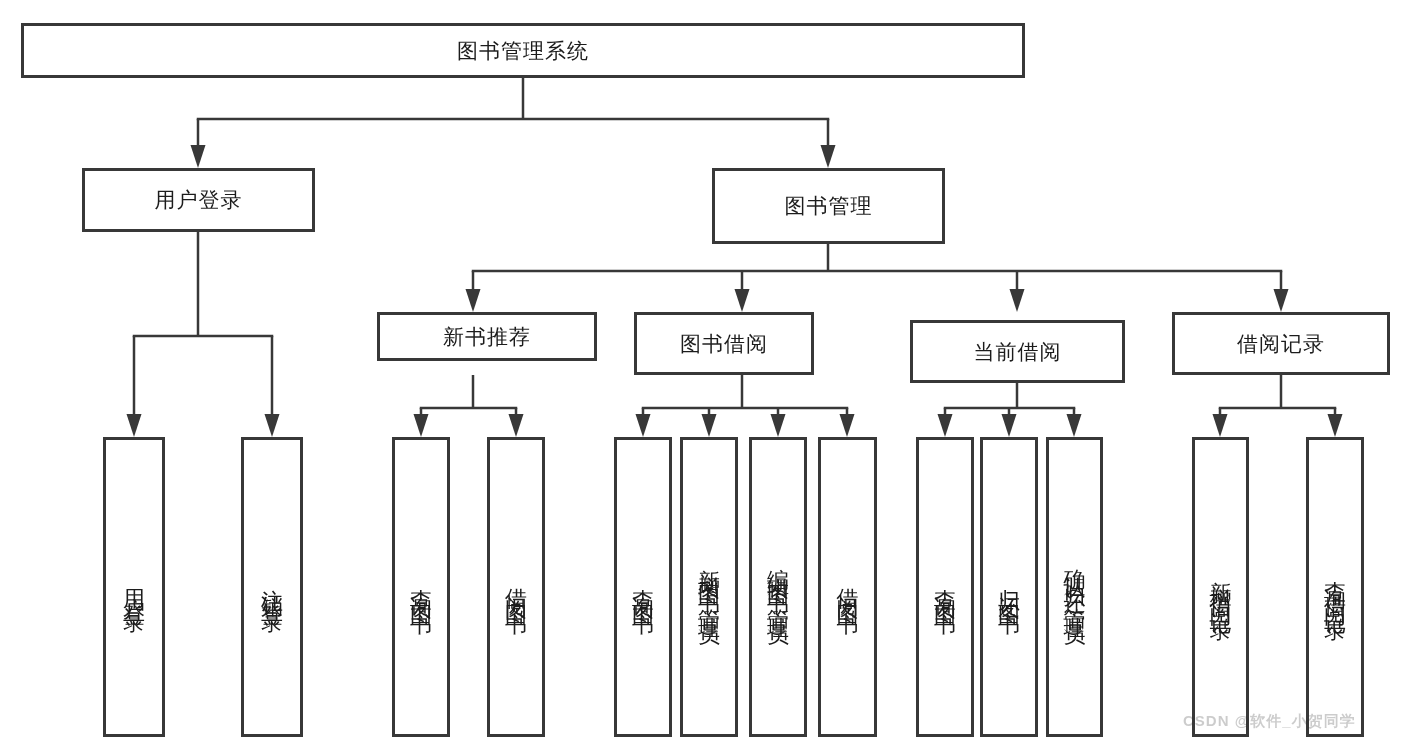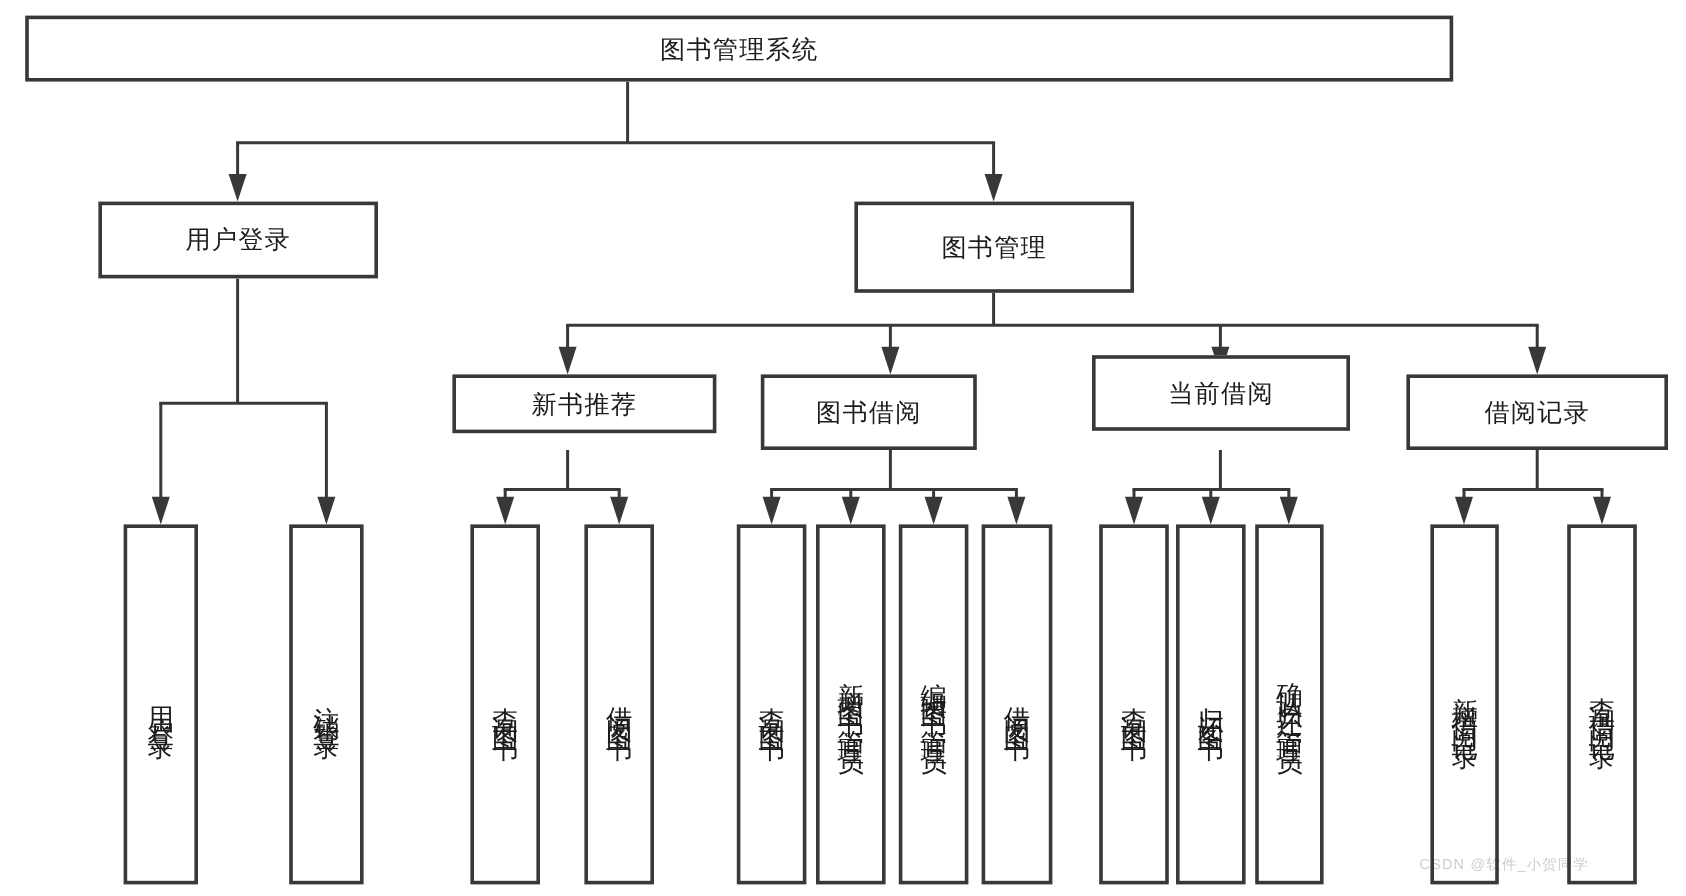--- a/index.html
+++ b/index.html
@@ -12,22 +12,22 @@
     position:absolute;box-sizing:border-box;background:#ffffff;
     border:3px solid #383838;color:#1c1c1c;
     display:flex;align-items:center;justify-content:center;
   }
   .h{font-size:21px;letter-spacing:1px;white-space:nowrap;}
   .v{
     writing-mode:vertical-rl;text-orientation:mixed;
     font-size:22px;letter-spacing:8px;line-height:1;
   }
   .watermark{
-    position:absolute;font-size:12px;letter-spacing:1px;white-space:nowrap;
-    color:rgba(50,50,50,0.25);z-index:5;
+    position:absolute;font-size:15px;letter-spacing:1px;white-space:nowrap;
+    color:rgba(50,50,50,0.25);z-index:5;font-weight:bold;
   }
 </style>
 </head>
 <body>
 
 <div id="stage">
 
   <svg id="connectors" width="1405" height="747" viewBox="0 0 1405 747">
       <line x1="523" y1="68" x2="523" y2="119" stroke="#383838" stroke-width="2.5"></line>
       <line x1="196.75" y1="119" x2="829.25" y2="119" stroke="#383838" stroke-width="2.5"></line>
@@ -76,28 +76,28 @@
       <line x1="1074" y1="408" x2="1074" y2="418" stroke="#383838" stroke-width="2.5"></line>
       <polygon points="1066.5,414 1081.5,414 1074,437" fill="#383838"></polygon>
       <line x1="1281" y1="375" x2="1281" y2="408" stroke="#383838" stroke-width="2.5"></line>
       <line x1="1218.75" y1="408" x2="1336.25" y2="408" stroke="#383838" stroke-width="2.5"></line>
       <line x1="1220" y1="408" x2="1220" y2="418" stroke="#383838" stroke-width="2.5"></line>
       <polygon points="1212.5,414 1227.5,414 1220,437" fill="#383838"></polygon>
       <line x1="1335" y1="408" x2="1335" y2="418" stroke="#383838" stroke-width="2.5"></line>
       <polygon points="1327.5,414 1342.5,414 1335,437" fill="#383838"></polygon>
     </svg>
 
-  <div class="box h" style="left:21px;top:13px;width:1190px;height:55px">图书管理系统</div>
+  <div class="box h" style="left:21px;top:23px;width:1004px;height:55px">图书管理系统</div>
 
   <div class="box h" style="left:82px;top:168px;width:233px;height:64px">用户登录</div>
   <div class="box h" style="left:712px;top:168px;width:233px;height:76px">图书管理</div>
 
   <div class="box h" style="left:377px;top:312px;width:220px;height:49px">新书推荐</div>
   <div class="box h" style="left:634px;top:312px;width:180px;height:63px">图书借阅</div>
-  <div class="box h" style="left:910px;top:296px;width:215px;height:63px">当前借阅</div>
+  <div class="box h" style="left:910px;top:320px;width:215px;height:63px">当前借阅</div>
   <div class="box h" style="left:1172px;top:312px;width:218px;height:63px">借阅记录</div>
 
   <div class="box v" style="left:103px;top:437px;width:62px;height:300px">用户登录</div>
   <div class="box v" style="left:241px;top:437px;width:62px;height:300px">注销登录</div>
 
   <div class="box v" style="left:392px;top:437px;width:58px;height:300px">查询图书</div>
   <div class="box v" style="left:487px;top:437px;width:58px;height:300px">借阅图书</div>
 
   <div class="box v" style="left:614px;top:437px;width:58px;height:300px">查询图书</div>
   <div class="box v" style="left:680px;top:437px;width:58px;height:300px">新增图书（管理员）</div>

